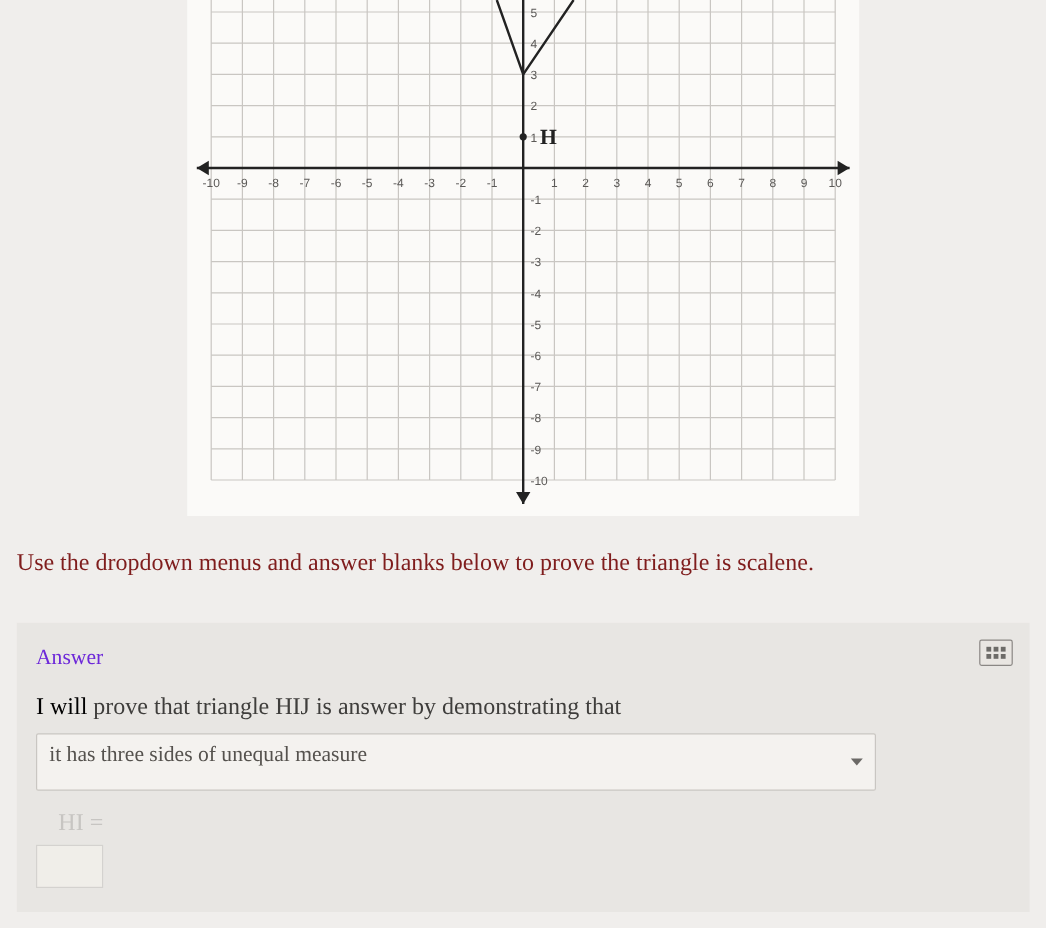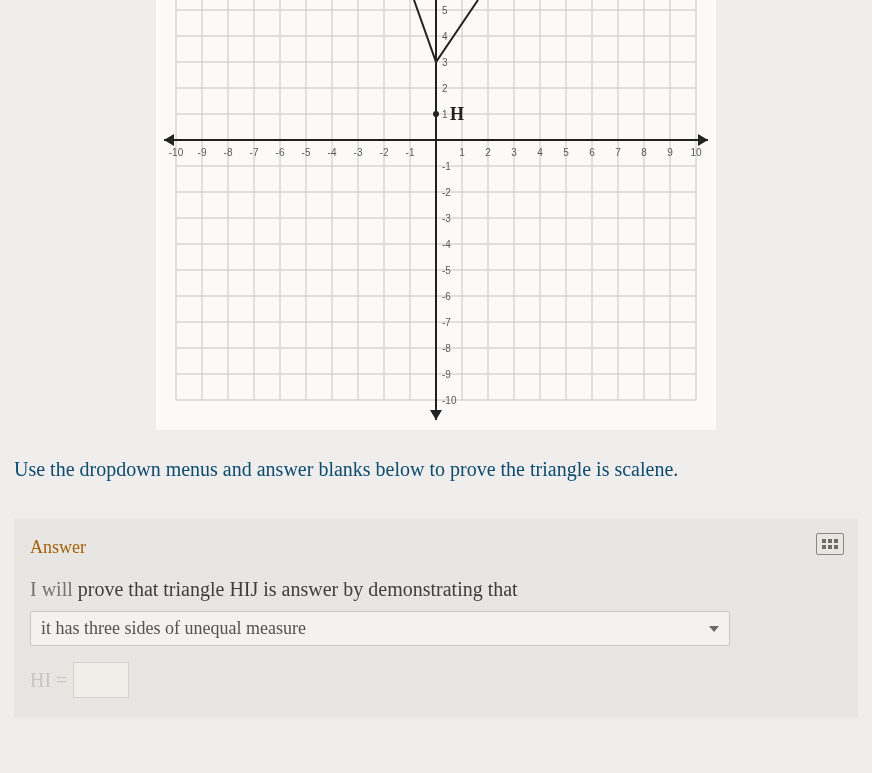--- a/index.html
+++ b/index.html
@@ -15,73 +15,73 @@
   width:560px; height:430px;
   margin:0 auto;
   position:relative;
   background:#fbfaf8;
 }
 .graph-area svg{ display:block; }
 .instruction{
   font-size:20px;
   margin:26px 14px 0 14px;
   line-height:1.35;
-  color:#0c4a6e;
+  color:#7f1d1d;
 }
 .answer-block{
   margin:36px 14px 0 14px;
   background:#e8e6e3;
   padding:18px 16px 20px 16px;
   position:relative;
 }
 .answer-heading{
-  font-size:18px; color:#a16207;
+  font-size:18px; color:#6d28d9;
   margin-bottom:20px;
 }
 .keypad-icon{
   position:absolute; top:14px; right:14px;
   width:28px; height:22px;
   border:1px solid #8a8784; border-radius:2px;
   background:linear-gradient(#e9e6e2,#e9e6e2);
   display:flex; align-items:center; justify-content:center;
 }
 .keypad-grid{
   display:grid; grid-template-columns:4px 4px 4px; grid-template-rows:4px 4px;
   gap:2px;
 }
 .keypad-grid i{ background:#6d6b68; width:4px; height:4px; }
 .proof-line{
   font-size:20px; color:#3f3e3c;
   margin-bottom:6px;
 }
-.proof-line .faded{ color:#737373; }
+.proof-line .faded{ color:#000000; }
 .dropdown{
   display:inline-block;
   width:100%;
   max-width:700px;
   position:relative;
   background:#f4f2ef;
   border:1px solid #c9c6c2;
   border-radius:2px;
-  padding:6px 28px 6px 10px;
+  padding:6px 28px 19px 10px;
   font-size:18px;
   color:#55524e;
   margin-top:4px;
 }
 .dropdown:after{
   content:""; position:absolute; right:10px; top:50%;
   transform:translateY(-50%);
   border-left:5px solid transparent; border-right:5px solid transparent;
   border-top:6px solid #6b6966;
 }
 .inputs-row{
   display:flex; gap:80px; margin-top:16px; align-items:center;
   font-size:20px; color:#6e6c69;
 }
-.eq-group{ display:flex; align-items:center; gap:6px; }
+.eq-group{ display:flex; align-items:flex-end; gap:6px;flex-direction:column; }
 .eq-group.first{ color:#c7c5c2; }
 .eq-group.first .label{ color:#c7c5c2; }
 .eq-group .label{ font-family:Georgia,serif; }
 .answer-box{
   width:56px; height:36px;
   border:1px solid #9b9996;
   background:#fdfbf8;
 }
 .eq-group.first .answer-box{ border-color:#d4d2cf; background:#f0eee9; }
 .axis-label{ font: 10px Arial, sans-serif; fill:#5b5957; }

